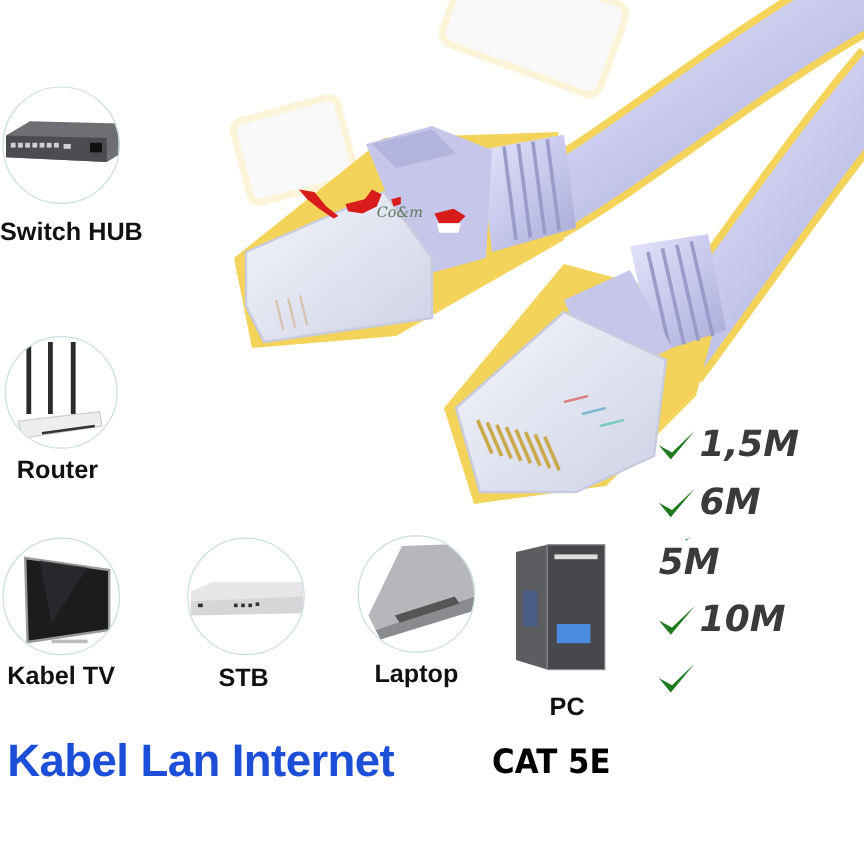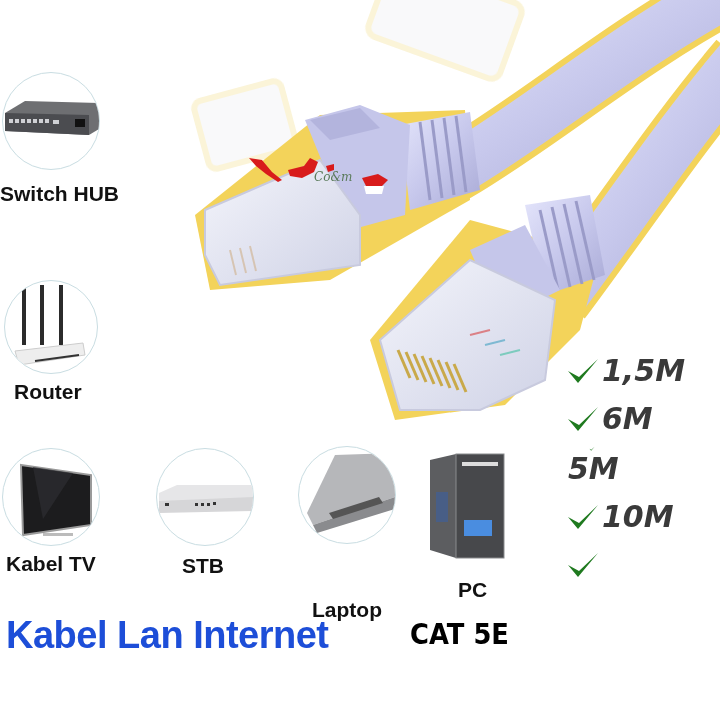--- a/index.html
+++ b/index.html
@@ -1,21 +1,21 @@
 <!DOCTYPE html>
 <html><head>
 <meta charset="utf-8">
 <style>
   html, body { margin:0; padding:0; }
   body { width:720px; height:720px; background:#ffffff; position:relative; overflow:hidden;
          font-family:"Liberation Sans", sans-serif; }
   .abs { position:absolute; }
   .circle { position:absolute; border-radius:50%; border:1.5px solid #c9dde2; background:#fff; overflow:hidden; }
   .dev-label { position:absolute; font-weight:bold; color:#111; font-size:21px; white-space:nowrap; }
-  .len-row { position:absolute; left:566px; display:flex; align-items:center; height:40px;justify-content:center; }
+  .len-row { position:absolute; left:547px; display:flex; align-items:center; height:40px;justify-content:center; }
   .len-row .check { width:34px; height:30px; }
   .len-row .len-text { font-family:"DejaVu Sans", sans-serif; font-weight:bold; font-style:italic;
        font-size:30px; color:#3a3a3a; letter-spacing:0px; margin-left:2px; }
   .title { position:absolute; left:6px; top:614px; font-weight:bold; font-size:38px; color:#1d4ed8; letter-spacing:-0.5px; }
   .subtitle { position:absolute; left:410px; top:618px; font-weight:bold; font-size:28px; color:#000;
        font-family:"DejaVu Sans", sans-serif; transform:scaleX(0.92); transform-origin:left; }
   svg { display:block; }
 </style>
 </head>
 <body>
@@ -168,21 +168,21 @@
 </div>
 <div class="dev-label" style="left:182px;top:554px;">STB</div>
 
 <div class="circle" style="left:298px;top:446px;width:96px;height:96px;">
   <svg width="96" height="96" viewBox="0 0 96 96">
     <path d="M8 66 L36 8 L96 6 L96 50 L14 78 Z" fill="#b6b7ba"></path>
     <path d="M14 78 L96 50 L96 62 L18 86 Z" fill="#8a8b8e"></path>
     <path d="M30 66 L80 50 L84 56 L34 72 Z" fill="#555"></path>
   </svg>
 </div>
-<div class="dev-label" style="left:312px;top:550px;margin-top:48px;">Laptop</div>
+<div class="dev-label" style="left:312px;top:550px;">Laptop</div>
 
 <div class="abs" style="left:426px;top:452px;width:80px;height:110px;">
   <svg width="80" height="110" viewBox="0 0 80 110">
     <path d="M4 8 L30 2 L78 2 L78 106 L30 106 L4 98 Z" fill="#5c5d60"></path>
     <rect x="30" y="2" width="48" height="104" fill="#47484b" stroke="#8a8b8e"></rect>
     <rect x="36" y="10" width="36" height="4" fill="#ddd"></rect>
     <rect x="38" y="68" width="28" height="16" fill="#4a8de0"></rect>
     <rect x="10" y="40" width="12" height="30" fill="#3a5fa0" opacity="0.6"></rect>
   </svg>
 </div>

